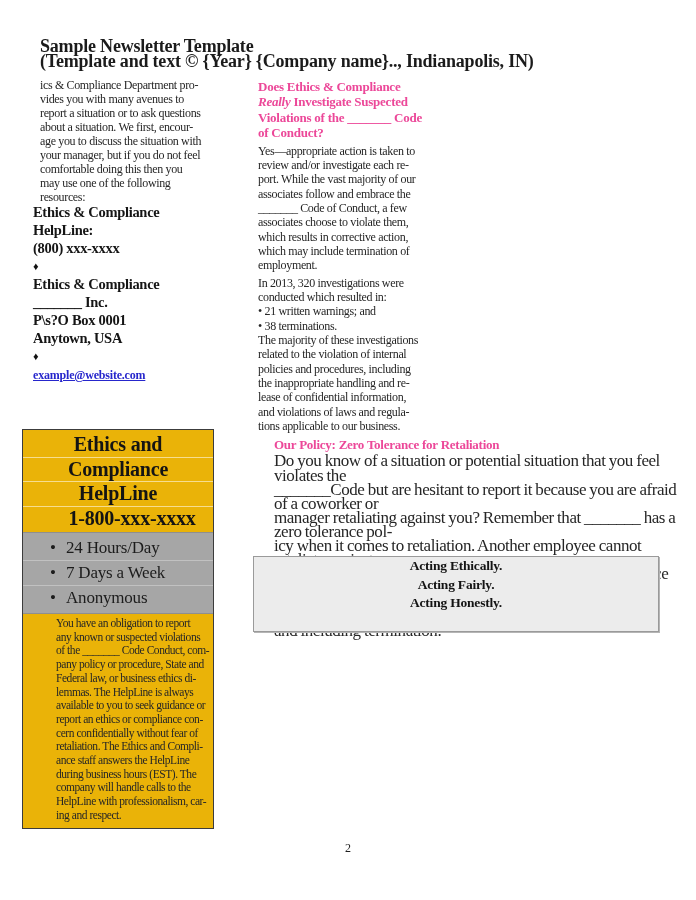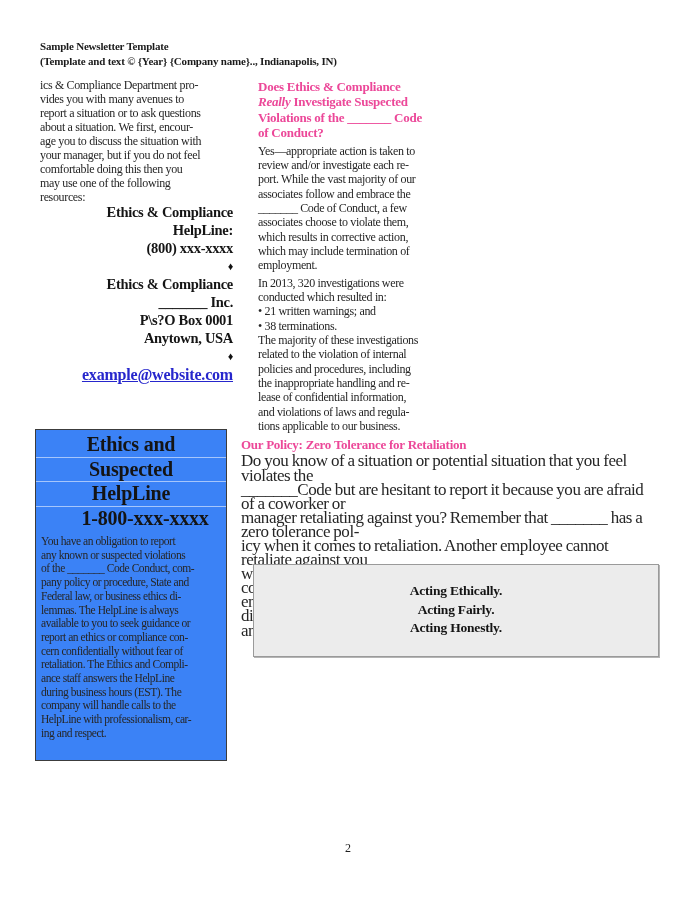--- a/index.html
+++ b/index.html
@@ -6,70 +6,70 @@
   html,body{margin:0;padding:0;}
   body{
     width:696px;height:900px;position:relative;background:#ffffff;
     font-family:"Liberation Serif","DejaVu Serif",serif;color:#262626;
     overflow:hidden;
   }
   .pre{white-space:pre-line;}
 
   
   .doc-header{position:absolute;left:40px;top:39px;font-weight:bold;
-    font-size:11px;line-height:14.5px;color:#1b1b1b;letter-spacing:-0.2px;}
+    font-size:18px;line-height:14.5px;color:#1b1b1b;letter-spacing:-0.2px;}
 
   
   .col-left-intro{position:absolute;left:40px;top:78px;width:212px;
     font-size:12px;line-height:14px;letter-spacing:-0.35px;}
 
   
   .contact-block{position:absolute;left:33px;top:203px;width:200px;
-    text-align:right;font-weight:bold;font-size:14.5px;line-height:18px;
+    text-align:left;font-weight:bold;font-size:14.5px;line-height:18px;
     color:#151515;letter-spacing:-0.3px;}
   .diamond{font-size:11px;line-height:18px;color:#111;}
-  .email{display:inline-block;color:#2626cc;font-size:16px;font-weight:bold;
+  .email{display:inline-block;color:#2626cc;font-size:12px;font-weight:bold;
     text-decoration:underline;letter-spacing:-0.2px;cursor:pointer;margin-top:1px;}
 
   
-  .helpline-box{position:absolute;left:35px;top:429px;width:190px;
-    border:1px solid #3c3c3c;background:#3b82f6;}
+  .helpline-box{position:absolute;left:22px;top:429px;width:190px;
+    border:1px solid #3c3c3c;background:#eab308;}
   .hb-title{text-align:center;font-weight:bold;font-size:20px;line-height:23.5px;
     color:#141414;padding:3px 0 2px;letter-spacing:-0.2px;}
   .hb-line{border-bottom:1px solid rgba(255,255,255,0.55);}
   .hb-line:last-child{border-bottom:none;padding-left:28px;}
   .hb-bullets{background:#a6a6a6;border-top:1px solid #8f8f8f;
     border-bottom:1px solid #8f8f8f;padding:3px 0 3px;}
   .hb-bullet{font-size:17px;line-height:24px;color:#1c1c1c;padding-left:27px;
     letter-spacing:-0.2px;border-bottom:1px solid rgba(255,255,255,0.3);}
   .hb-bullet:last-child{border-bottom:none;}
   .dot::before{content:"\2022";}
   .dot{display:inline-block;width:16px;}
-  .hb-body{padding:3px 3px 19px 5px;font-size:11.5px;line-height:13.7px;
-    letter-spacing:-0.45px;color:#262626;}
+  .hb-body{padding:3px 3px 5px 5px;font-size:11.5px;line-height:13.7px;
+    letter-spacing:-0.45px;color:#262626;margin-left:28px;}
 
   
   .col-right-top{position:absolute;left:258px;top:79px;width:212px;}
   .r-heading{margin:0;font-size:13px;line-height:15.4px;font-weight:bold;
     color:#ec4899;letter-spacing:-0.25px;}
   .r-heading em{font-style:italic;}
   .body{margin:0;font-size:12px;line-height:14.35px;letter-spacing:-0.35px;}
   .col-right-top .body{margin-top:3px;}
   .stats{margin-top:12px;}
 
   
-  .policy{position:absolute;left:241px;top:437px;width:412px;}
+  .policy{position:absolute;left:274px;top:437px;width:412px;}
   .policy .body{margin-top:2px;font-size:17px;line-height:14.1px;
     letter-spacing:-0.45px;word-spacing:-0.5px;}
 
   
   .acting-box{position:absolute;left:253px;top:556px;width:404px;height:74px;
     background:#ececec;border:1px solid #9a9a9a;box-shadow:1px 1px 0 #b5b5b5;
     text-align:center;font-weight:bold;font-size:13.5px;line-height:18.5px;
-    color:#141414;padding-top:17px;letter-spacing:-0.2px;margin-top:8px;}
+    color:#141414;padding-top:0;letter-spacing:-0.2px;}
 
   
   .page-number{position:absolute;left:0;top:841px;width:100%;text-align:center;
     font-size:12px;color:#1f1f1f;}
 </style>
 </head>
 <body>
 
 <div>
 
@@ -97,23 +97,28 @@
 _______ Inc.</div>
     <div class="pre">P\s?O Box 0001
 Anytown, USA</div>
     <div class="diamond">♦</div>
     <a class="email">example@website.com</a>
   </section>
 
   <aside class="helpline-box">
     <div class="hb-title">
       <div class="hb-line">Ethics and</div>
-      <div class="hb-line">Suspected</div>
+      <div class="hb-line">Compliance</div>
       <div class="hb-line">HelpLine</div>
       <div class="hb-line">1-800-xxx-xxxx</div>
+    </div>
+    <div class="hb-bullets">
+      <div class="hb-bullet"><span class="dot"></span><span>24 Hours/Day</span></div>
+      <div class="hb-bullet"><span class="dot"></span><span>7 Days a Week</span></div>
+      <div class="hb-bullet"><span class="dot"></span><span>Anonymous</span></div>
     </div>
     <div class="hb-body pre">You have an obligation to report
 any known or suspected violations
 of the _______ Code Conduct, com-
 pany policy or procedure, State and
 Federal law, or business ethics di-
 lemmas. The HelpLine is always
 available to you to seek guidance or
 report an ethics or compliance con-
 cern confidentially without fear of

